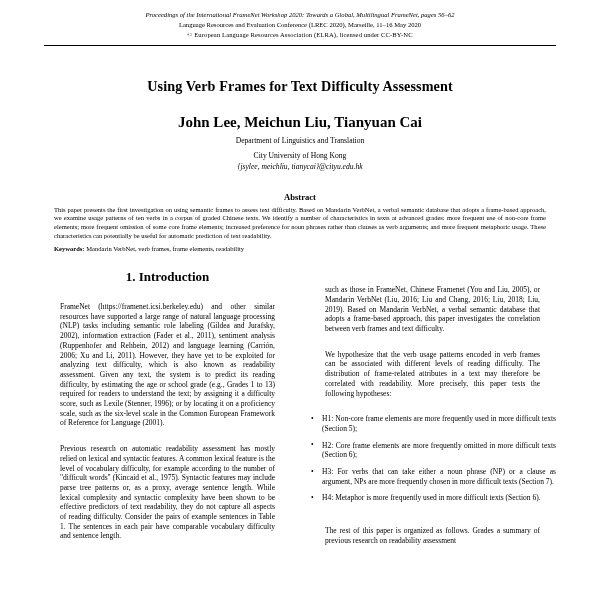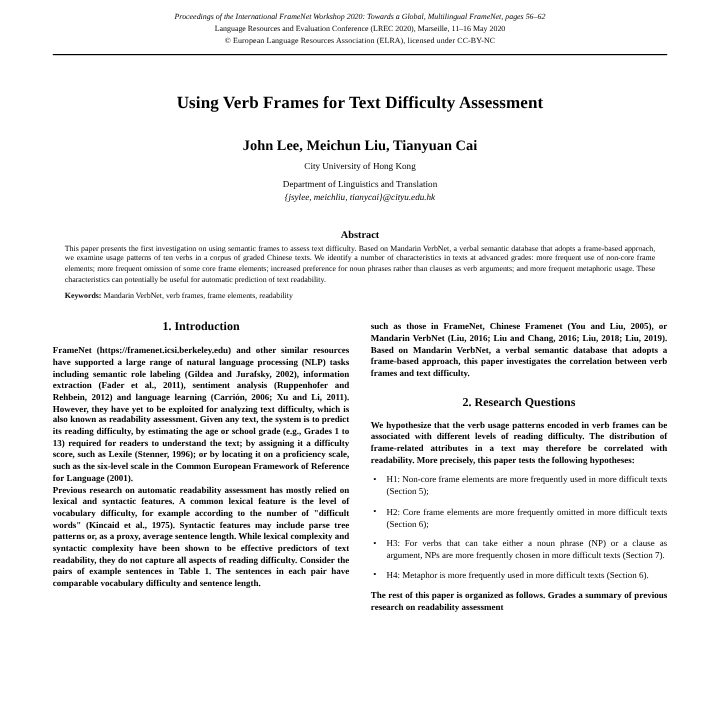--- a/index.html
+++ b/index.html
@@ -40,21 +40,21 @@
   }
   .title {
     text-align: center;
     font-size: 14.2px;
     font-weight: bold;
     margin-top: 32px;
     letter-spacing: 0.1px;
   }
   .authors {
     text-align: center;
-    font-size: 12px;
+    font-size: 15px;
     font-weight: bold;
     margin-top: 19px;
   }
   .affil {
     text-align: center;
     font-size: 7.6px;
     line-height: 1.45;
     margin-top: 4px;
   }
   .email {
@@ -92,30 +92,29 @@
   }
   .col {
     width: 247px;
     font-size: 7.5px;
     line-height: 1.295;
     text-align: justify;
   }
   .sec-head {
     text-align: center;
     font-weight: bold;
-    font-size: 10px;
+    font-size: 13px;
     margin: 0 0 7px 0;
   }
   .sec-head.spaced {
     margin-top: 14px;
   }
   p {
-    margin: 0;
+    margin: 16px;
     text-indent: 0;
-    font-weight: bold;
   }
   .hyp {
     margin-top: 7px;
     padding-left: 13px;
     position: relative;
     text-align: justify;
   }
   .hyp .bullet {
     position: absolute;
     left: 2px;
@@ -133,42 +132,41 @@
   <div class="header">
     <div class="line1">Proceedings of the International FrameNet Workshop 2020: Towards a Global, Multilingual FrameNet, pages 56–62</div>
     <div class="line2">Language Resources and Evaluation Conference (LREC 2020), Marseille, 11–16 May 2020</div>
     <div class="line3">© European Language Resources Association (ELRA), licensed under CC-BY-NC</div>
   </div>
   <div class="rule"></div>
 
   <div class="title">Using Verb Frames for Text Difficulty Assessment</div>
 
   <div class="authors">John Lee, Meichun Liu, Tianyuan Cai</div>
+  <div class="affil">Department of Linguistics and Translation</div>
   <div class="affil">City University of Hong Kong</div>
-  <div class="affil">Department of Linguistics and Translation</div>
   <div class="email">{jsylee, meichliu, tianycai}@cityu.edu.hk</div>
 
   <div class="abstract-head">Abstract</div>
   <div class="abstract-body">This paper presents the first investigation on using semantic frames to assess text difficulty. Based on Mandarin VerbNet, a verbal semantic database that adopts a frame-based approach, we examine usage patterns of ten verbs in a corpus of graded Chinese texts. We identify a number of characteristics in texts at advanced grades: more frequent use of non-core frame elements; more frequent omission of some core frame elements; increased preference for noun phrases rather than clauses as verb arguments; and more frequent metaphoric usage. These characteristics can potentially be useful for automatic prediction of text readability.</div>
   <div class="keywords">
     <b>Keywords:</b>
     <span>Mandarin VerbNet, verb frames, frame elements, readability</span>
   </div>
 
   <div class="columns">
 
     <div class="col">
       <div class="sec-head">1.    Introduction</div>
       <p>FrameNet (https://framenet.icsi.berkeley.edu) and other similar resources have supported a large range of natural language processing (NLP) tasks including semantic role labeling (Gildea and Jurafsky, 2002), information extraction (Fader et al., 2011), sentiment analysis (Ruppenhofer and Rehbein, 2012) and language learning (Carrión, 2006; Xu and Li, 2011). However, they have yet to be exploited for analyzing text difficulty, which is also known as readability assessment. Given any text, the system is to predict its reading difficulty, by estimating the age or school grade (e.g., Grades 1 to 13) required for readers to understand the text; by assigning it a difficulty score, such as Lexile (Stenner, 1996); or by locating it on a proficiency scale, such as the six-level scale in the Common European Framework of Reference for Language (2001).</p>
       <p>Previous research on automatic readability assessment has mostly relied on lexical and syntactic features. A common lexical feature is the level of vocabulary difficulty, for example according to the number of "difficult words" (Kincaid et al., 1975). Syntactic features may include parse tree patterns or, as a proxy, average sentence length. While lexical complexity and syntactic complexity have been shown to be effective predictors of text readability, they do not capture all aspects of reading difficulty. Consider the pairs of example sentences in Table 1. The sentences in each pair have comparable vocabulary difficulty and sentence length.</p>
     </div>
 
     <div class="col">
       <p>such as those in FrameNet, Chinese Framenet (You and Liu, 2005), or Mandarin VerbNet (Liu, 2016; Liu and Chang, 2016; Liu, 2018; Liu, 2019). Based on Mandarin VerbNet, a verbal semantic database that adopts a frame-based approach, this paper investigates the correlation between verb frames and text difficulty.</p>
-      <div class="sec-head spaced">2.    Research Questions</div>
       <p>We hypothesize that the verb usage patterns encoded in verb frames can be associated with different levels of reading difficulty. The distribution of frame-related attributes in a text may therefore be correlated with readability. More precisely, this paper tests the following hypotheses:</p>
 
       <div class="hyp">
         <span class="bullet">•</span>
         <span>H1:  Non-core frame elements are more frequently used in more difficult texts (Section 5);</span>
       </div>
       <div class="hyp">
         <span class="bullet">•</span>
         <span>H2: Core frame elements are more frequently omitted in more difficult texts (Section 6);</span>
       </div>

